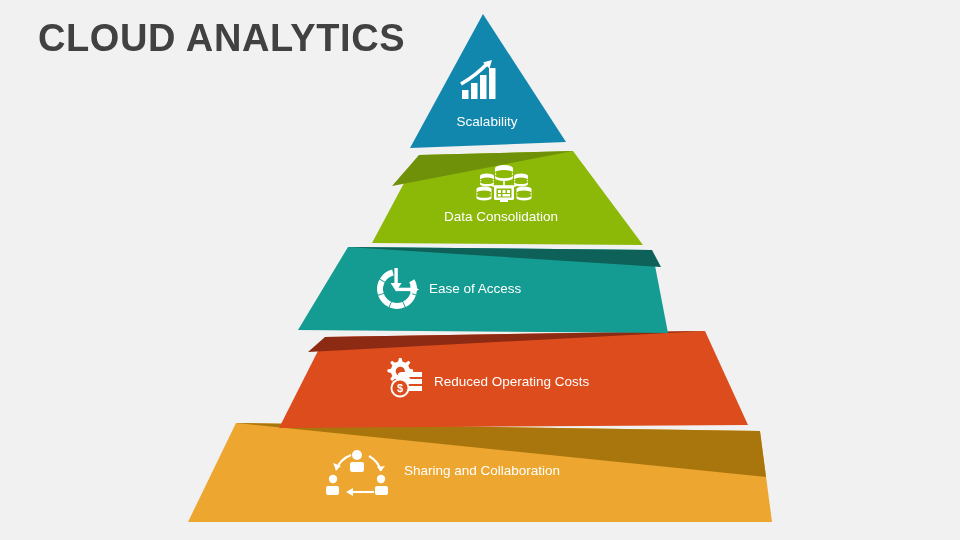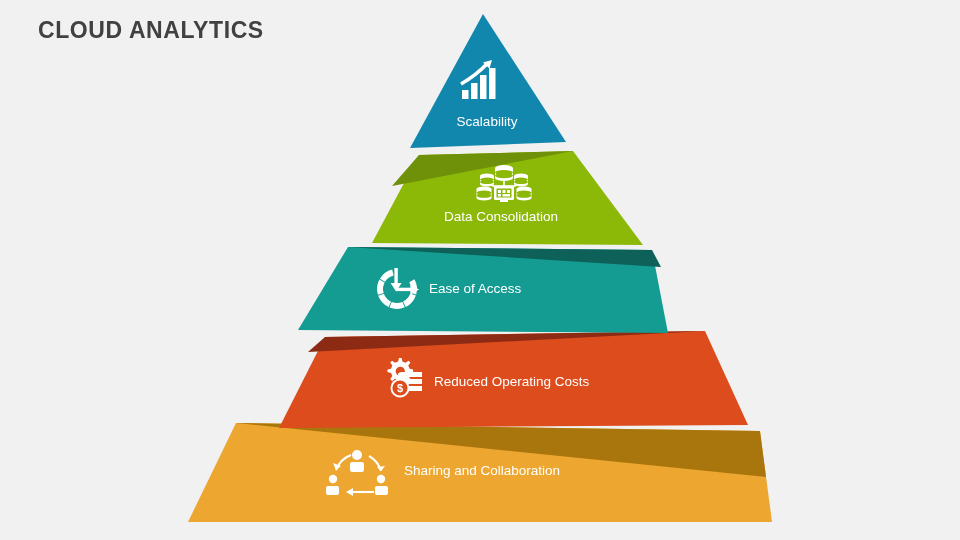--- a/index.html
+++ b/index.html
@@ -18,21 +18,21 @@
     position: absolute;
     left: 0; top: 0;
     width: 960px;
     height: 540px;
     background: #f1f1f1;
   }
   #page-title {
     position: absolute;
     left: 38px;
     top: 17px;
-    font-size: 23px;
+    font-size: 38px;
     font-weight: bold;
     color: #414141;
     letter-spacing: 0.6px;
     white-space: nowrap;
   }
   #pyramid-svg {
     position: absolute;
     left: 0; top: 0;
     width: 960px;
     height: 540px;

